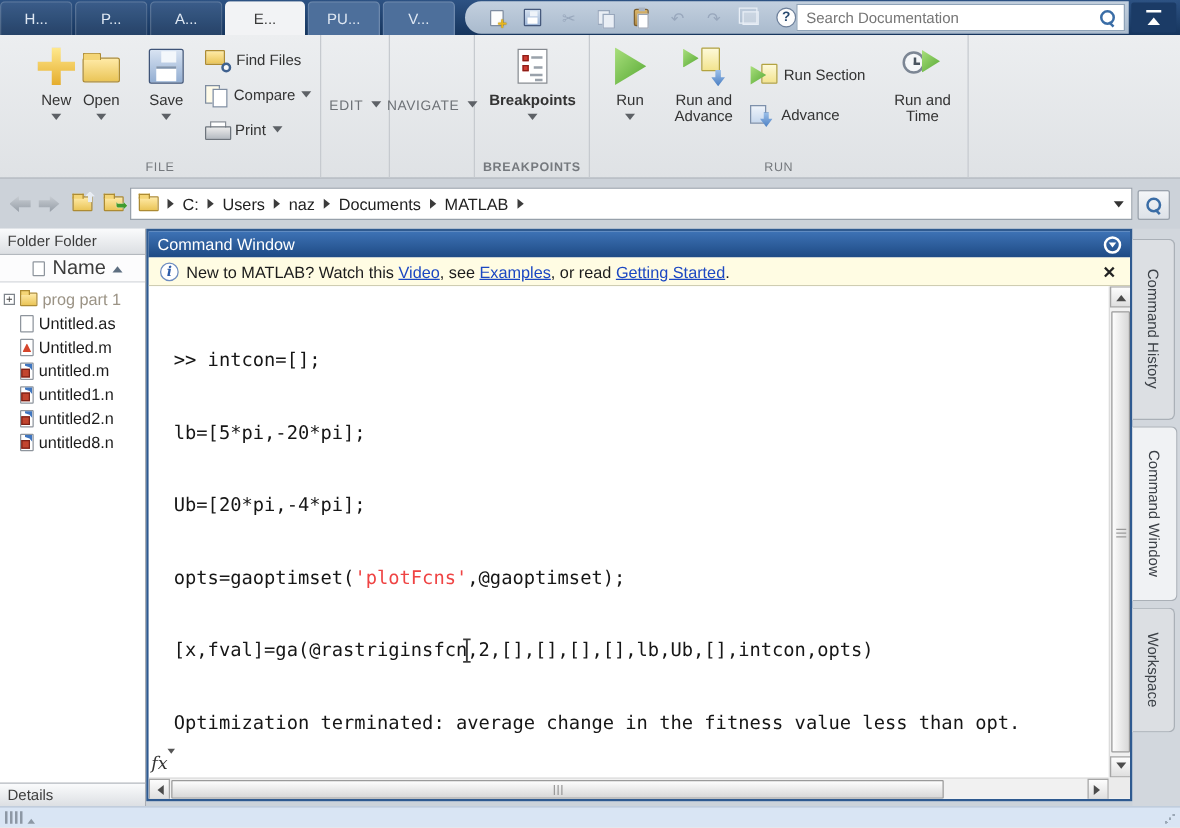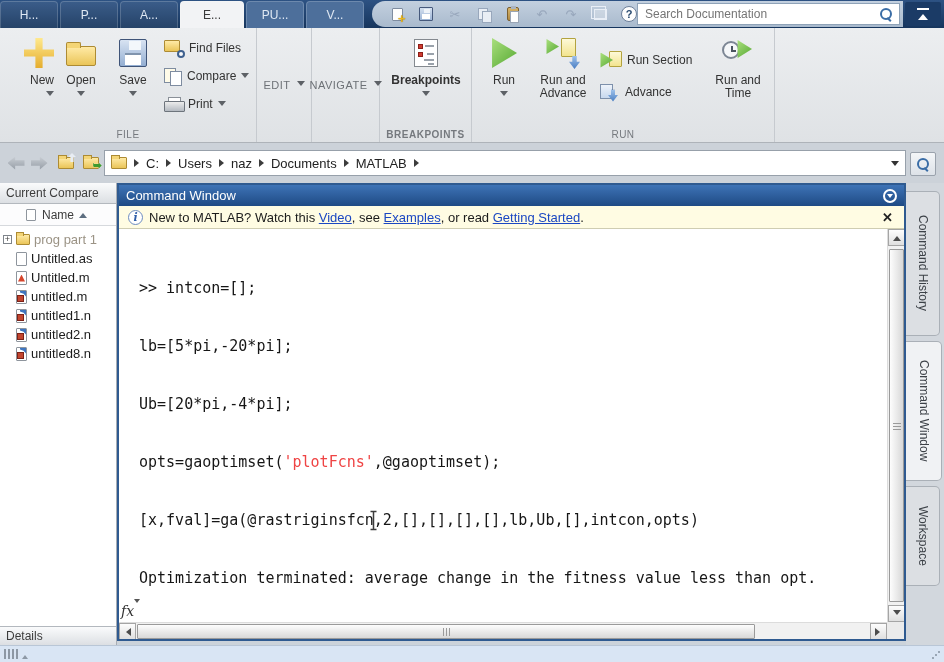--- a/index.html
+++ b/index.html
@@ -148,21 +148,21 @@
   .dd-caret { width:0; height:0; border:4px solid transparent; border-top:5px solid #333; margin-top:4px; }
   .addr-search { position:absolute; right:8px; top:9px; width:26px; height:24px;
     background:linear-gradient(#f4f6f8,#dde2e8); border:1px solid #9aa2ac; border-radius:2px;
     display:flex; align-items:center; justify-content:center; }
   
   .left-panel { position:absolute; left:0; top:183px; width:117px; bottom:17px; background:#fff;
     border-right:1px solid #a8adb4; display:flex; flex-direction:column; }
   .panel-hd { height:21px; background:linear-gradient(#fafbfc,#dcdfe3); border-bottom:1px solid #b3b8be;
     font-size:12px; color:#3c3c3c; line-height:20px; padding-left:6px; white-space:nowrap; overflow:hidden; }
   .name-hd { height:22px; background:#fcfcfd; border-bottom:1px solid #d6d9dd; display:flex;
-    align-items:center; gap:5px; padding-left:24px; font-size:12px; color:#3c3c3c; }
+    align-items:center; gap:5px; padding-left:24px; font-size:16px; color:#3c3c3c; }
   .sort-up { width:0; height:0; border:4px solid transparent; border-bottom:5px solid #5d6e80; margin-bottom:3px; }
   .file-list { flex:1; overflow:hidden; padding-top:4px; }
   .frow { height:19px; display:flex; align-items:center; gap:4px; padding-left:3px; white-space:nowrap; font-size:13px; color:#1c1c1c; }
   .frow .sp { width:9px; flex:0 0 9px; }
   .expander { width:9px; height:9px; flex:0 0 9px; border:1px solid #7e8setWidth; border:1px solid #7e848b; background:#fff;
     font-size:9px; line-height:7px; text-align:center; color:#444; }
   .dim { color:#9b9385; }
   .fi-folder { position:relative; width:14px; height:11px; flex:0 0 14px; background:linear-gradient(#ffeaa6,#eac558);
     border:1px solid #ad8b33; border-radius:1px; }
   .fi-folder::before { content:""; position:absolute; left:-1px; top:-3px; width:6px; height:3px;
@@ -282,21 +282,21 @@
   </div>
   <div class="collapse-btn">
     <span class="bar"></span>
     <span class="tri-up-w"></span>
   </div>
 </div>
 
 <div class="ribbon">
 
   <div class="rib-sec" style="left:0;width:257px;">
-    <div class="rib-big" style="left:4px;width:50px;align-items:flex-end;">
+    <div class="rib-big" style="left:20px;width:50px;">
       <div class="ibox">
           <span class="ic-plus"></span>
         </div>
       <span class="lab">New</span>
       <span class="caret"></span>
     </div>
     <div class="rib-big" style="left:108px;width:50px;">
       <div class="ibox">
           <span class="ic-save"></span>
         </div>
@@ -439,21 +439,21 @@
     <span class="crumb-sep"></span>
     <span class="bc-spacer"></span>
     <span class="dd-caret"></span>
   </div>
   <div class="addr-search">
     <span class="i-mag"></span>
   </div>
 </div>
 
 <div class="left-panel">
-  <div class="panel-hd">Current Compare</div>
+  <div class="panel-hd">Folder Folder</div>
   <div class="name-hd">
     <span class="fi-page" style="position:absolute;left:26px;width:10px;height:12px;"></span>
     <span style="margin-left:18px;">Name</span>
     <span class="sort-up"></span>
   </div>
   <div class="file-list">
     <div class="frow">
       <span class="expander">+</span>
       <span class="fi-folder"></span>
       <span class="dim">prog part 1</span>

